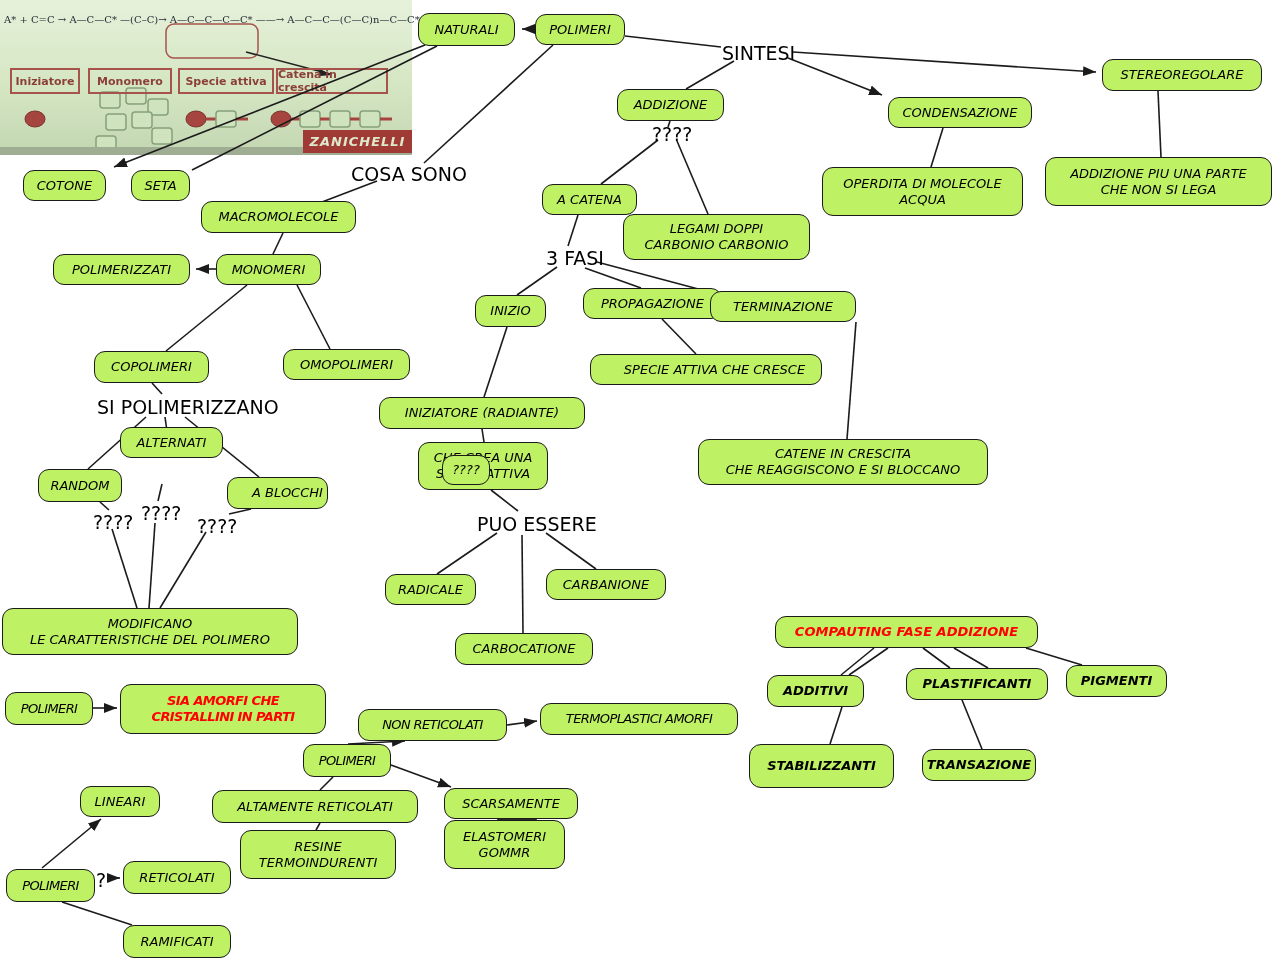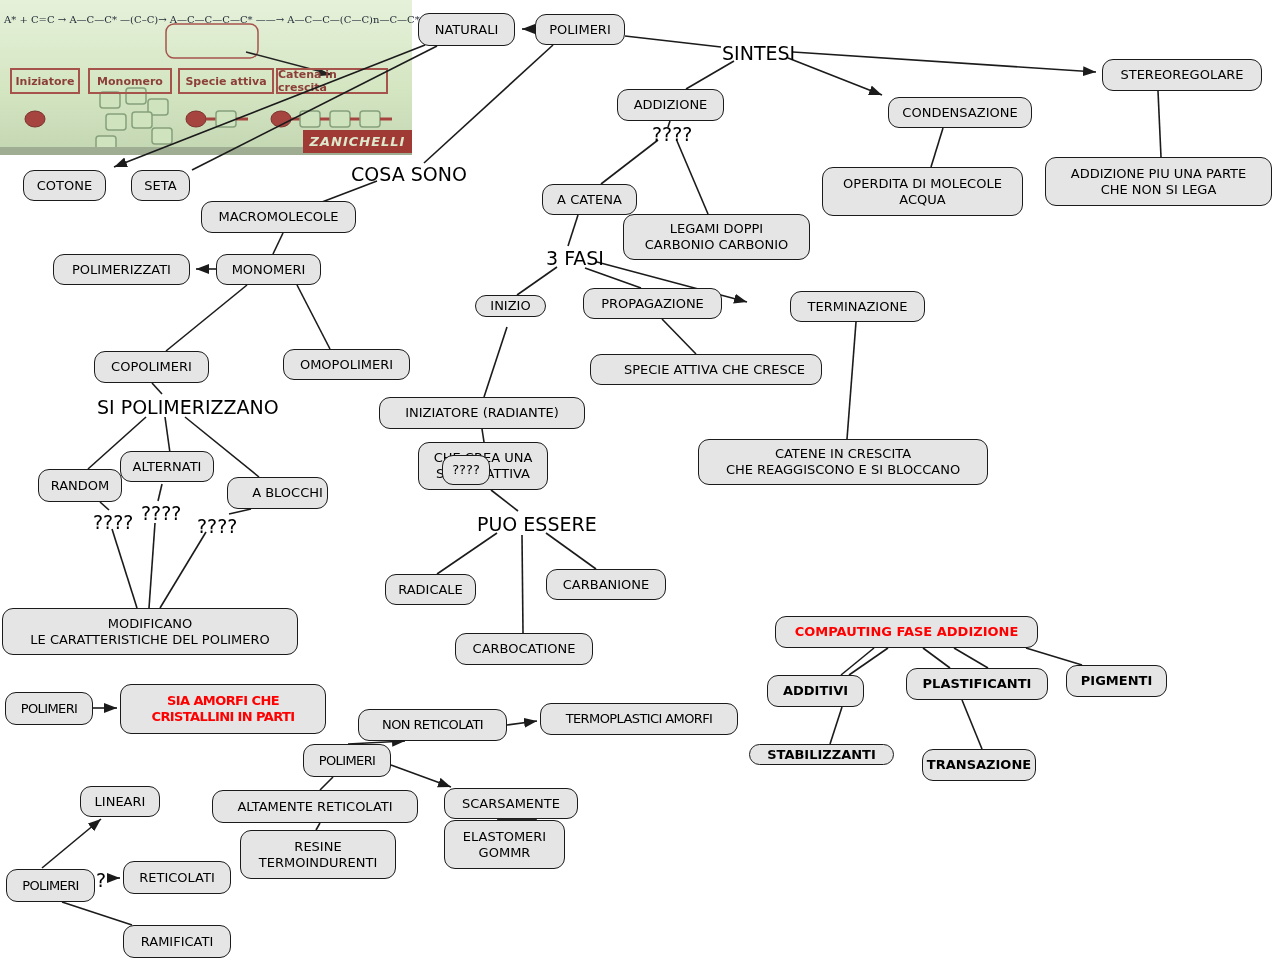--- a/index.html
+++ b/index.html
@@ -15,23 +15,23 @@
               font-size:11px;font-weight:bold;display:flex;align-items:center;justify-content:center;}
   .cl1{left:10px;width:66px;} .cl2{left:88px;width:80px;} .cl3{left:178px;width:92px;} .cl4{left:276px;width:108px;}
   .banner{position:absolute;left:303px;top:130px;width:109px;height:23px;background:#a03a34;
           color:#dde8cc;font-weight:bold;font-size:13px;letter-spacing:1px;
           display:flex;align-items:center;justify-content:center;font-style:italic;}
   
   #edges-layer{position:absolute;left:0;top:0;}
   .edge{stroke:#1b1b1b;stroke-width:1.6;}
   
   #nodes-layer{position:absolute;left:0;top:0;width:1280px;height:963px;}
-  .node{position:absolute;box-sizing:border-box;background:#e5e5e5;border:1.6px solid #1b1b1b;
+  .node{position:absolute;box-sizing:border-box;background:#bef264;border:1.6px solid #1b1b1b;
         border-radius:11px;display:flex;align-items:center;justify-content:center;text-align:center;
-        font-size:13px;color:#000;white-space:pre-line;line-height:1.2;padding:1px 4px;}
+        font-size:13px;color:#000;white-space:pre-line;line-height:1.2;padding:1px 4px;font-style:italic;}
   .node.bold{font-weight:bold;}
   .node.red{color:#ff0000;}
   .node.condensed{letter-spacing:-0.6px;}
   .link-label{position:absolute;font-size:19px;color:#000;white-space:nowrap;}
   .sliver{position:absolute;left:497px;top:817px;width:40px;height:4px;background:#2a2a2a;border-radius:2px;}
 </style>
 </head>
 <body>
 
 <div id="stage">
@@ -155,45 +155,45 @@
       <div class="node" style="left: 1045px; top: 157px; width: 227px; height: 49px;">ADDIZIONE PIU UNA PARTE
 CHE NON SI LEGA</div>
       <div class="node" style="left: 23px; top: 170px; width: 83px; height: 31px;">COTONE</div>
       <div class="node" style="left: 131px; top: 170px; width: 59px; height: 31px;">SETA</div>
       <div class="node" style="left: 201px; top: 201px; width: 155px; height: 32px;">MACROMOLECOLE</div>
       <div class="node" style="left: 53px; top: 254px; width: 137px; height: 31px;">POLIMERIZZATI</div>
       <div class="node" style="left: 216px; top: 254px; width: 105px; height: 31px;">MONOMERI</div>
       <div class="node" style="left: 542px; top: 184px; width: 95px; height: 31px;">A CATENA</div>
       <div class="node" style="left: 623px; top: 214px; width: 187px; height: 46px;">LEGAMI DOPPI
 CARBONIO CARBONIO</div>
-      <div class="node" style="left: 475px; top: 295px; width: 71px; height: 22px;">INIZIO</div>
+      <div class="node" style="left: 475px; top: 295px; width: 71px; height: 32px;">INIZIO</div>
       <div class="node" style="left: 583px; top: 288px; width: 139px; height: 31px;">PROPAGAZIONE</div>
-      <div class="node" style="left: 790px; top: 291px; width: 135px; height: 31px;">TERMINAZIONE</div>
+      <div class="node" style="left: 710px; top: 291px; width: 146px; height: 31px;">TERMINAZIONE</div>
       <div class="node" style="left: 590px; top: 354px; width: 232px; height: 31px; padding-left: 21px;">SPECIE ATTIVA CHE CRESCE</div>
       <div class="node" style="left: 94px; top: 351px; width: 115px; height: 32px;">COPOLIMERI</div>
       <div class="node" style="left: 283px; top: 349px; width: 127px; height: 31px;">OMOPOLIMERI</div>
       <div class="node" style="left: 379px; top: 397px; width: 206px; height: 32px;">INIZIATORE (RADIANTE)</div>
       <div class="node" style="left: 418px; top: 442px; width: 130px; height: 48px;">CHE CREA UNA
 SPECIE ATTIVA</div>
       <div class="node" style="left: 442px; top: 455px; width: 48px; height: 30px;">????</div>
-      <div class="node" style="left: 120px; top: 451px; width: 94px; height: 31px;">ALTERNATI</div>
+      <div class="node" style="left: 120px; top: 427px; width: 103px; height: 31px;">ALTERNATI</div>
       <div class="node" style="left: 38px; top: 469px; width: 84px; height: 33px;">RANDOM</div>
       <div class="node" style="left: 227px; top: 477px; width: 101px; height: 32px; padding-left: 24px;">A BLOCCHI</div>
       <div class="node" style="left: 698px; top: 439px; width: 290px; height: 46px;">CATENE IN CRESCITA
 CHE REAGGISCONO E SI BLOCCANO</div>
       <div class="node" style="left: 385px; top: 574px; width: 91px; height: 31px;">RADICALE</div>
       <div class="node" style="left: 546px; top: 569px; width: 120px; height: 31px;">CARBANIONE</div>
       <div class="node" style="left: 455px; top: 633px; width: 138px; height: 32px;">CARBOCATIONE</div>
       <div class="node" style="left: 2px; top: 608px; width: 296px; height: 47px;">MODIFICANO
 LE CARATTERISTICHE DEL POLIMERO</div>
       <div class="node bold red" style="left: 775px; top: 616px; width: 263px; height: 32px;">COMPAUTING FASE ADDIZIONE</div>
       <div class="node bold" style="left: 767px; top: 675px; width: 97px; height: 32px;">ADDITIVI</div>
       <div class="node bold" style="left: 906px; top: 668px; width: 142px; height: 32px;">PLASTIFICANTI</div>
       <div class="node bold" style="left: 1066px; top: 665px; width: 101px; height: 32px;">PIGMENTI</div>
-      <div class="node bold" style="left: 749px; top: 744px; width: 145px; height: 21px;">STABILIZZANTI</div>
+      <div class="node bold" style="left: 749px; top: 744px; width: 145px; height: 44px; border-radius: 12px;">STABILIZZANTI</div>
       <div class="node bold" style="left: 922px; top: 749px; width: 114px; height: 32px;">TRANSAZIONE</div>
       <div class="node condensed" style="left: 5px; top: 692px; width: 88px; height: 33px;">POLIMERI</div>
       <div class="node bold red condensed" style="left: 120px; top: 684px; width: 206px; height: 50px;">SIA AMORFI CHE
 CRISTALLINI IN PARTI</div>
       <div class="node condensed" style="left: 358px; top: 709px; width: 149px; height: 32px;">NON RETICOLATI</div>
       <div class="node condensed" style="left: 540px; top: 703px; width: 198px; height: 32px;">TERMOPLASTICI AMORFI</div>
       <div class="node condensed" style="left: 303px; top: 744px; width: 88px; height: 33px;">POLIMERI</div>
       <div class="node" style="left: 80px; top: 786px; width: 80px; height: 31px;">LINEARI</div>
       <div class="node" style="left: 212px; top: 790px; width: 206px; height: 33px;">ALTAMENTE RETICOLATI</div>
       <div class="node" style="left: 444px; top: 820px; width: 121px; height: 49px;">ELASTOMERI

